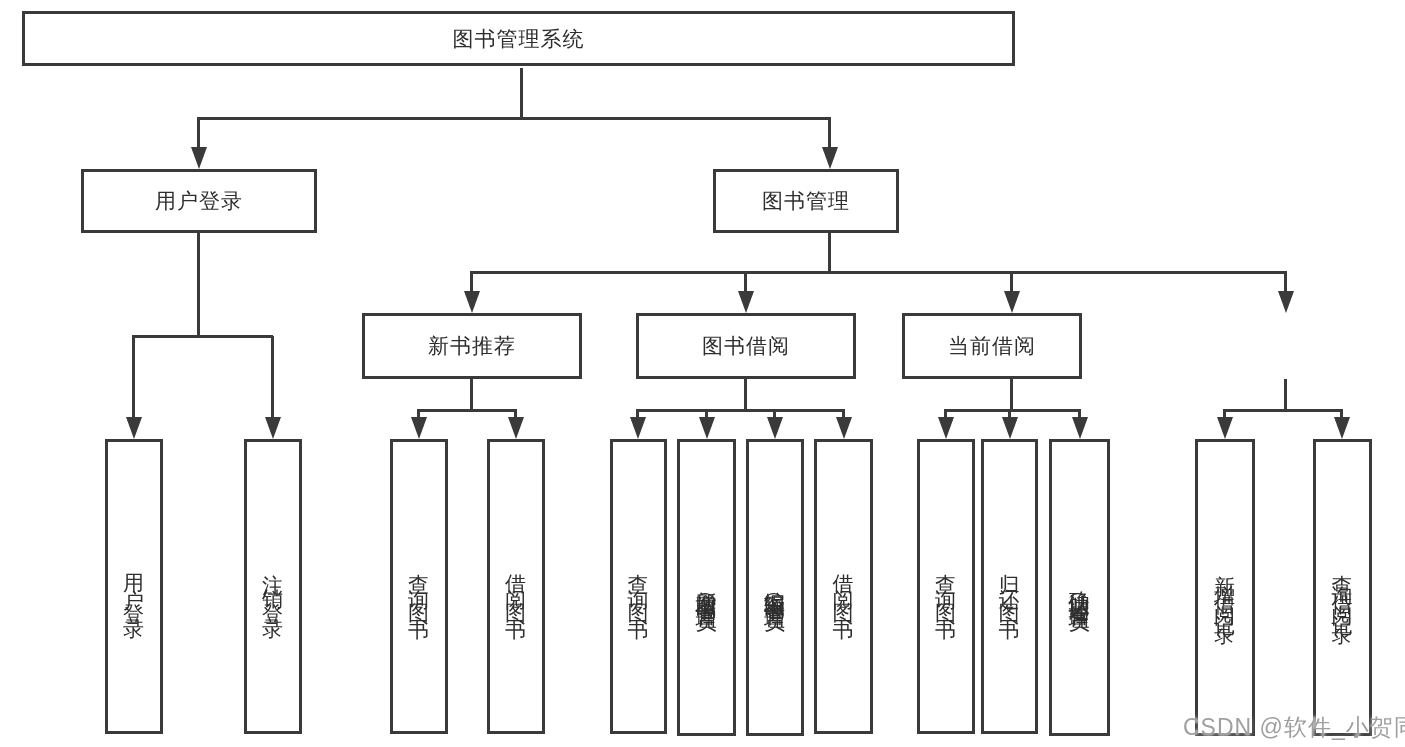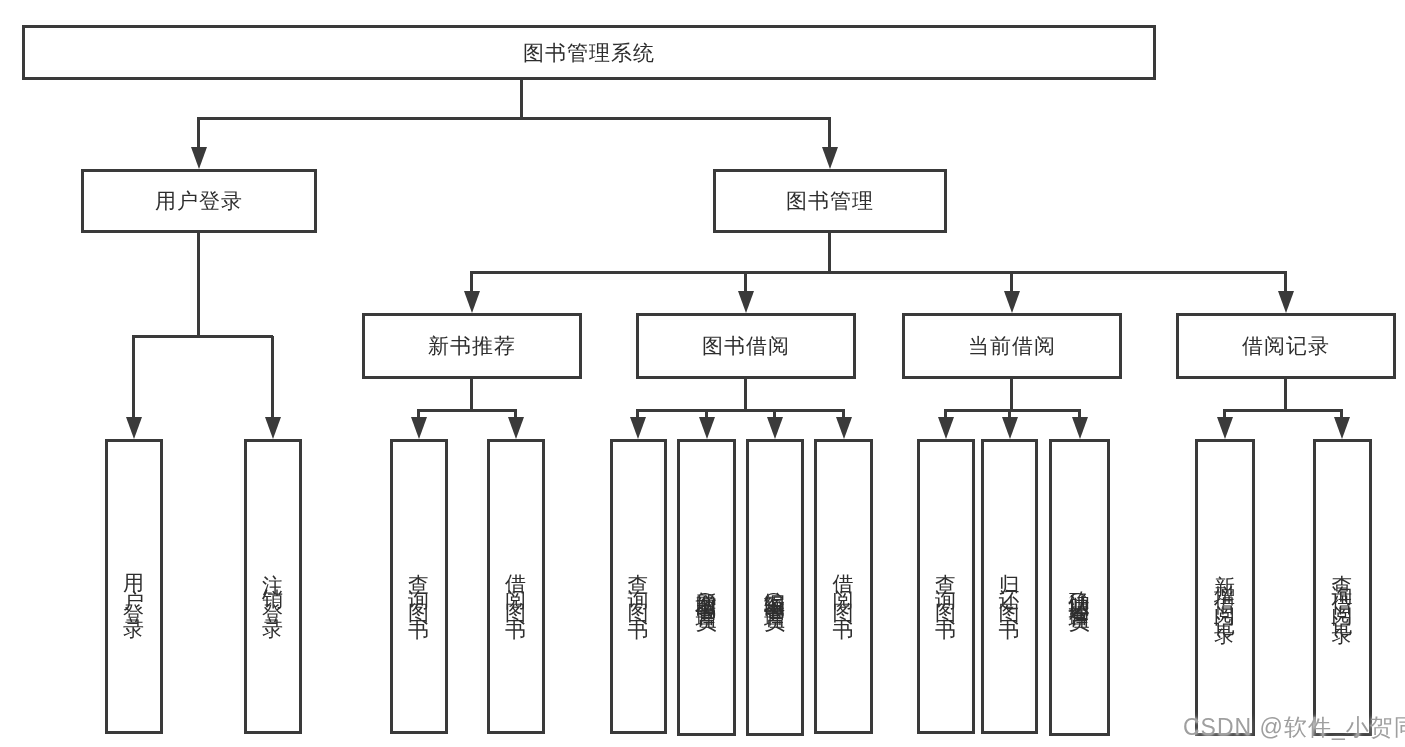--- a/index.html
+++ b/index.html
@@ -31,31 +31,31 @@
     position:absolute;left:1183px;top:712px;z-index:9;
     font-size:23px;color:#9f9f9f;letter-spacing:1px;white-space:nowrap;
     text-shadow:0 0 3px #ffffff,0 0 6px #ffffff;
   }
 </style>
 </head>
 <body>
 
 <div class="canvas">
 
-  <div class="box hbox" style="left:22px;top:25px;width:1134px;height:55px">图书管理系统</div>
+  <div class="box hbox" style="left:22px;top:11px;width:993px;height:55px">图书管理系统</div>
 
   <div class="vline" style="left:520px;top:68px;height:50px"></div>
   <div class="hline" style="left:197px;top:117px;width:634px"></div>
   <div class="vline" style="left:197px;top:118px;height:31px"></div>
   <div class="vline" style="left:828px;top:118px;height:31px"></div>
   <div class="arr" style="left:191px;top:147px"></div>
   <div class="arr" style="left:822px;top:147px"></div>
 
   <div class="box hbox" style="left:81px;top:169px;width:236px;height:64px">用户登录</div>
-  <div class="box hbox" style="left:713px;top:169px;width:234px;height:64px">图书管理</div>
+  <div class="box hbox" style="left:713px;top:169px;width:186px;height:64px">图书管理</div>
 
   <div class="vline" style="left:197px;top:233px;height:104px"></div>
   <div class="hline" style="left:132px;top:335px;width:141px"></div>
   <div class="vline" style="left:132px;top:336px;height:81px"></div>
   <div class="vline" style="left:271px;top:336px;height:81px"></div>
   <div class="arr" style="left:126px;top:417px"></div>
   <div class="arr" style="left:265px;top:417px"></div>
 
   <div class="vline" style="left:828px;top:233px;height:41px"></div>
   <div class="hline" style="left:470px;top:271px;width:817px"></div>
@@ -63,22 +63,21 @@
   <div class="vline" style="left:744px;top:272px;height:20px"></div>
   <div class="vline" style="left:1010px;top:272px;height:20px"></div>
   <div class="vline" style="left:1284px;top:272px;height:20px"></div>
   <div class="arr" style="left:464px;top:291px"></div>
   <div class="arr" style="left:738px;top:291px"></div>
   <div class="arr" style="left:1004px;top:291px"></div>
   <div class="arr" style="left:1278px;top:291px"></div>
 
   <div class="box hbox" style="left:636px;top:313px;width:220px;height:66px">图书借阅</div>
   <div class="box hbox" style="left:362px;top:313px;width:220px;height:66px">新书推荐</div>
-  <div class="box hbox" style="left:902px;top:313px;width:220px;height:66px">当前借阅</div>
-  <div class="box hbox" style="left:1176px;top:313px;width:220px;height:66px">借阅记录</div>
+  <div class="box hbox" style="left:902px;top:313px;width:180px;height:66px">当前借阅</div>
 
   <div class="vline" style="left:470px;top:379px;height:33px"></div>
   <div class="hline" style="left:417px;top:409px;width:100px"></div>
   <div class="vline" style="left:417px;top:410px;height:8px"></div>
   <div class="vline" style="left:514px;top:410px;height:8px"></div>
   <div class="arr" style="left:411px;top:417px"></div>
   <div class="arr" style="left:508px;top:417px"></div>
 
   <div class="vline" style="left:744px;top:379px;height:33px"></div>
   <div class="hline" style="left:636px;top:409px;width:209px"></div>

